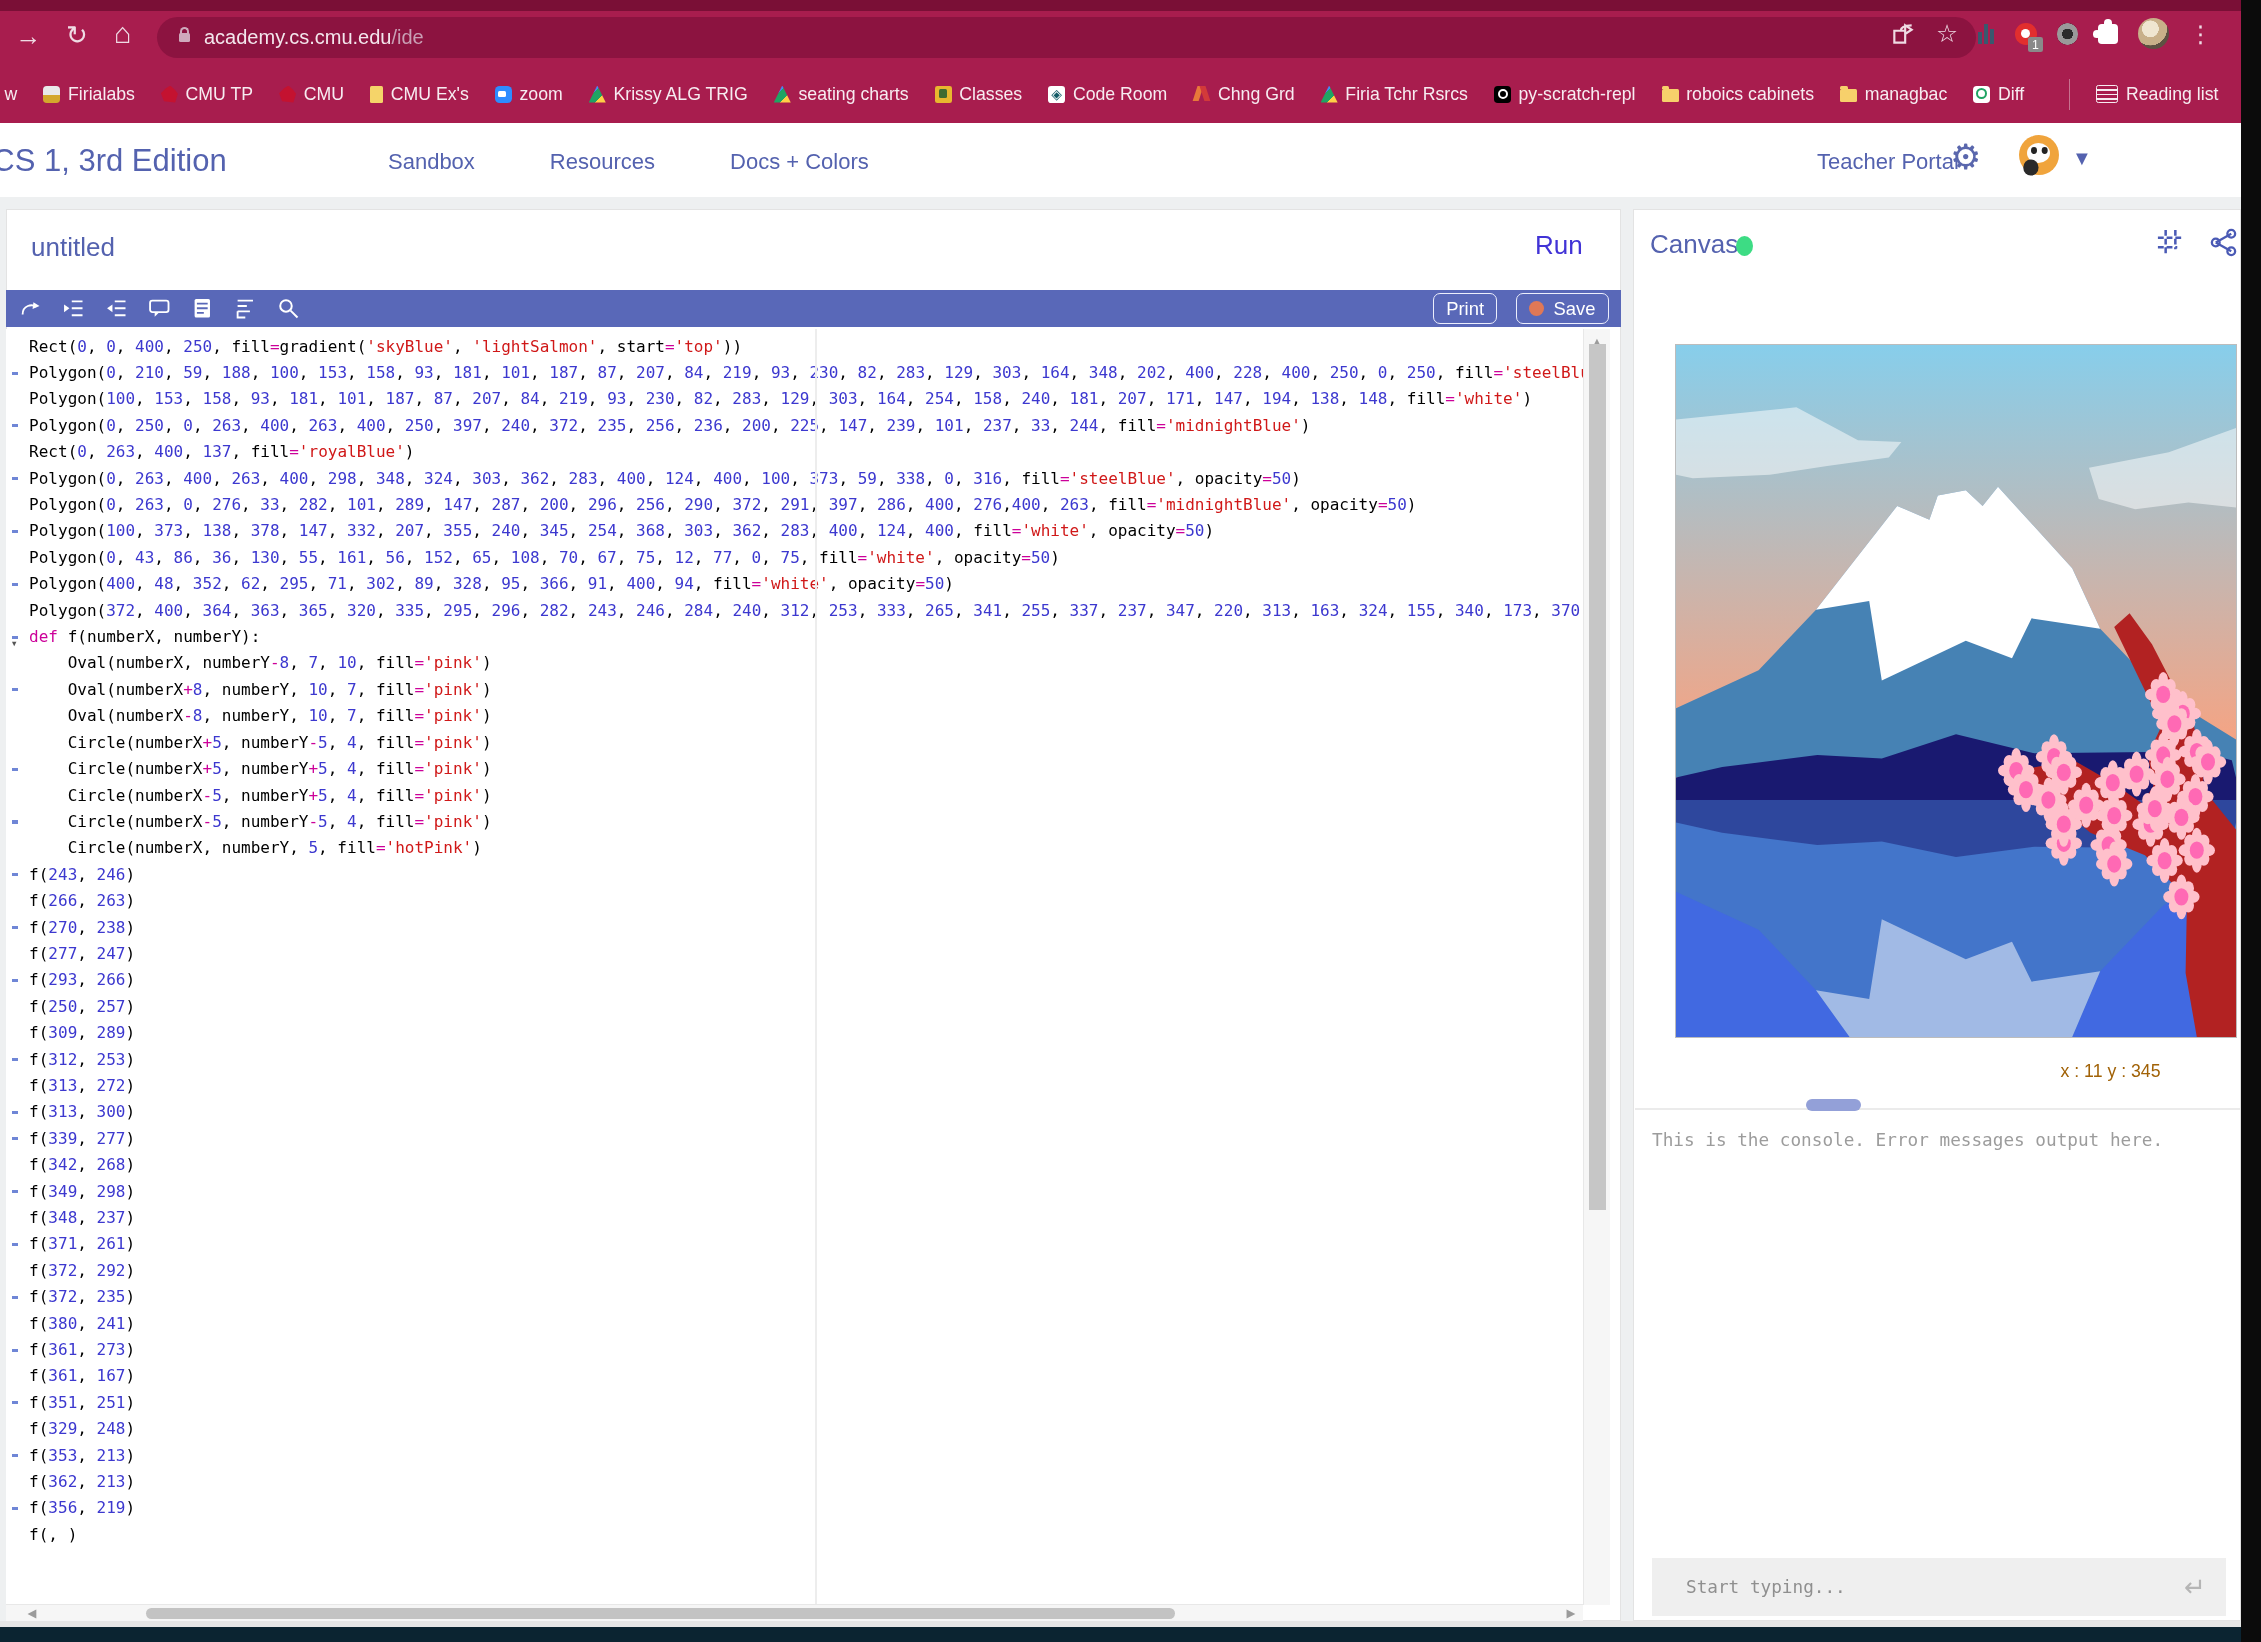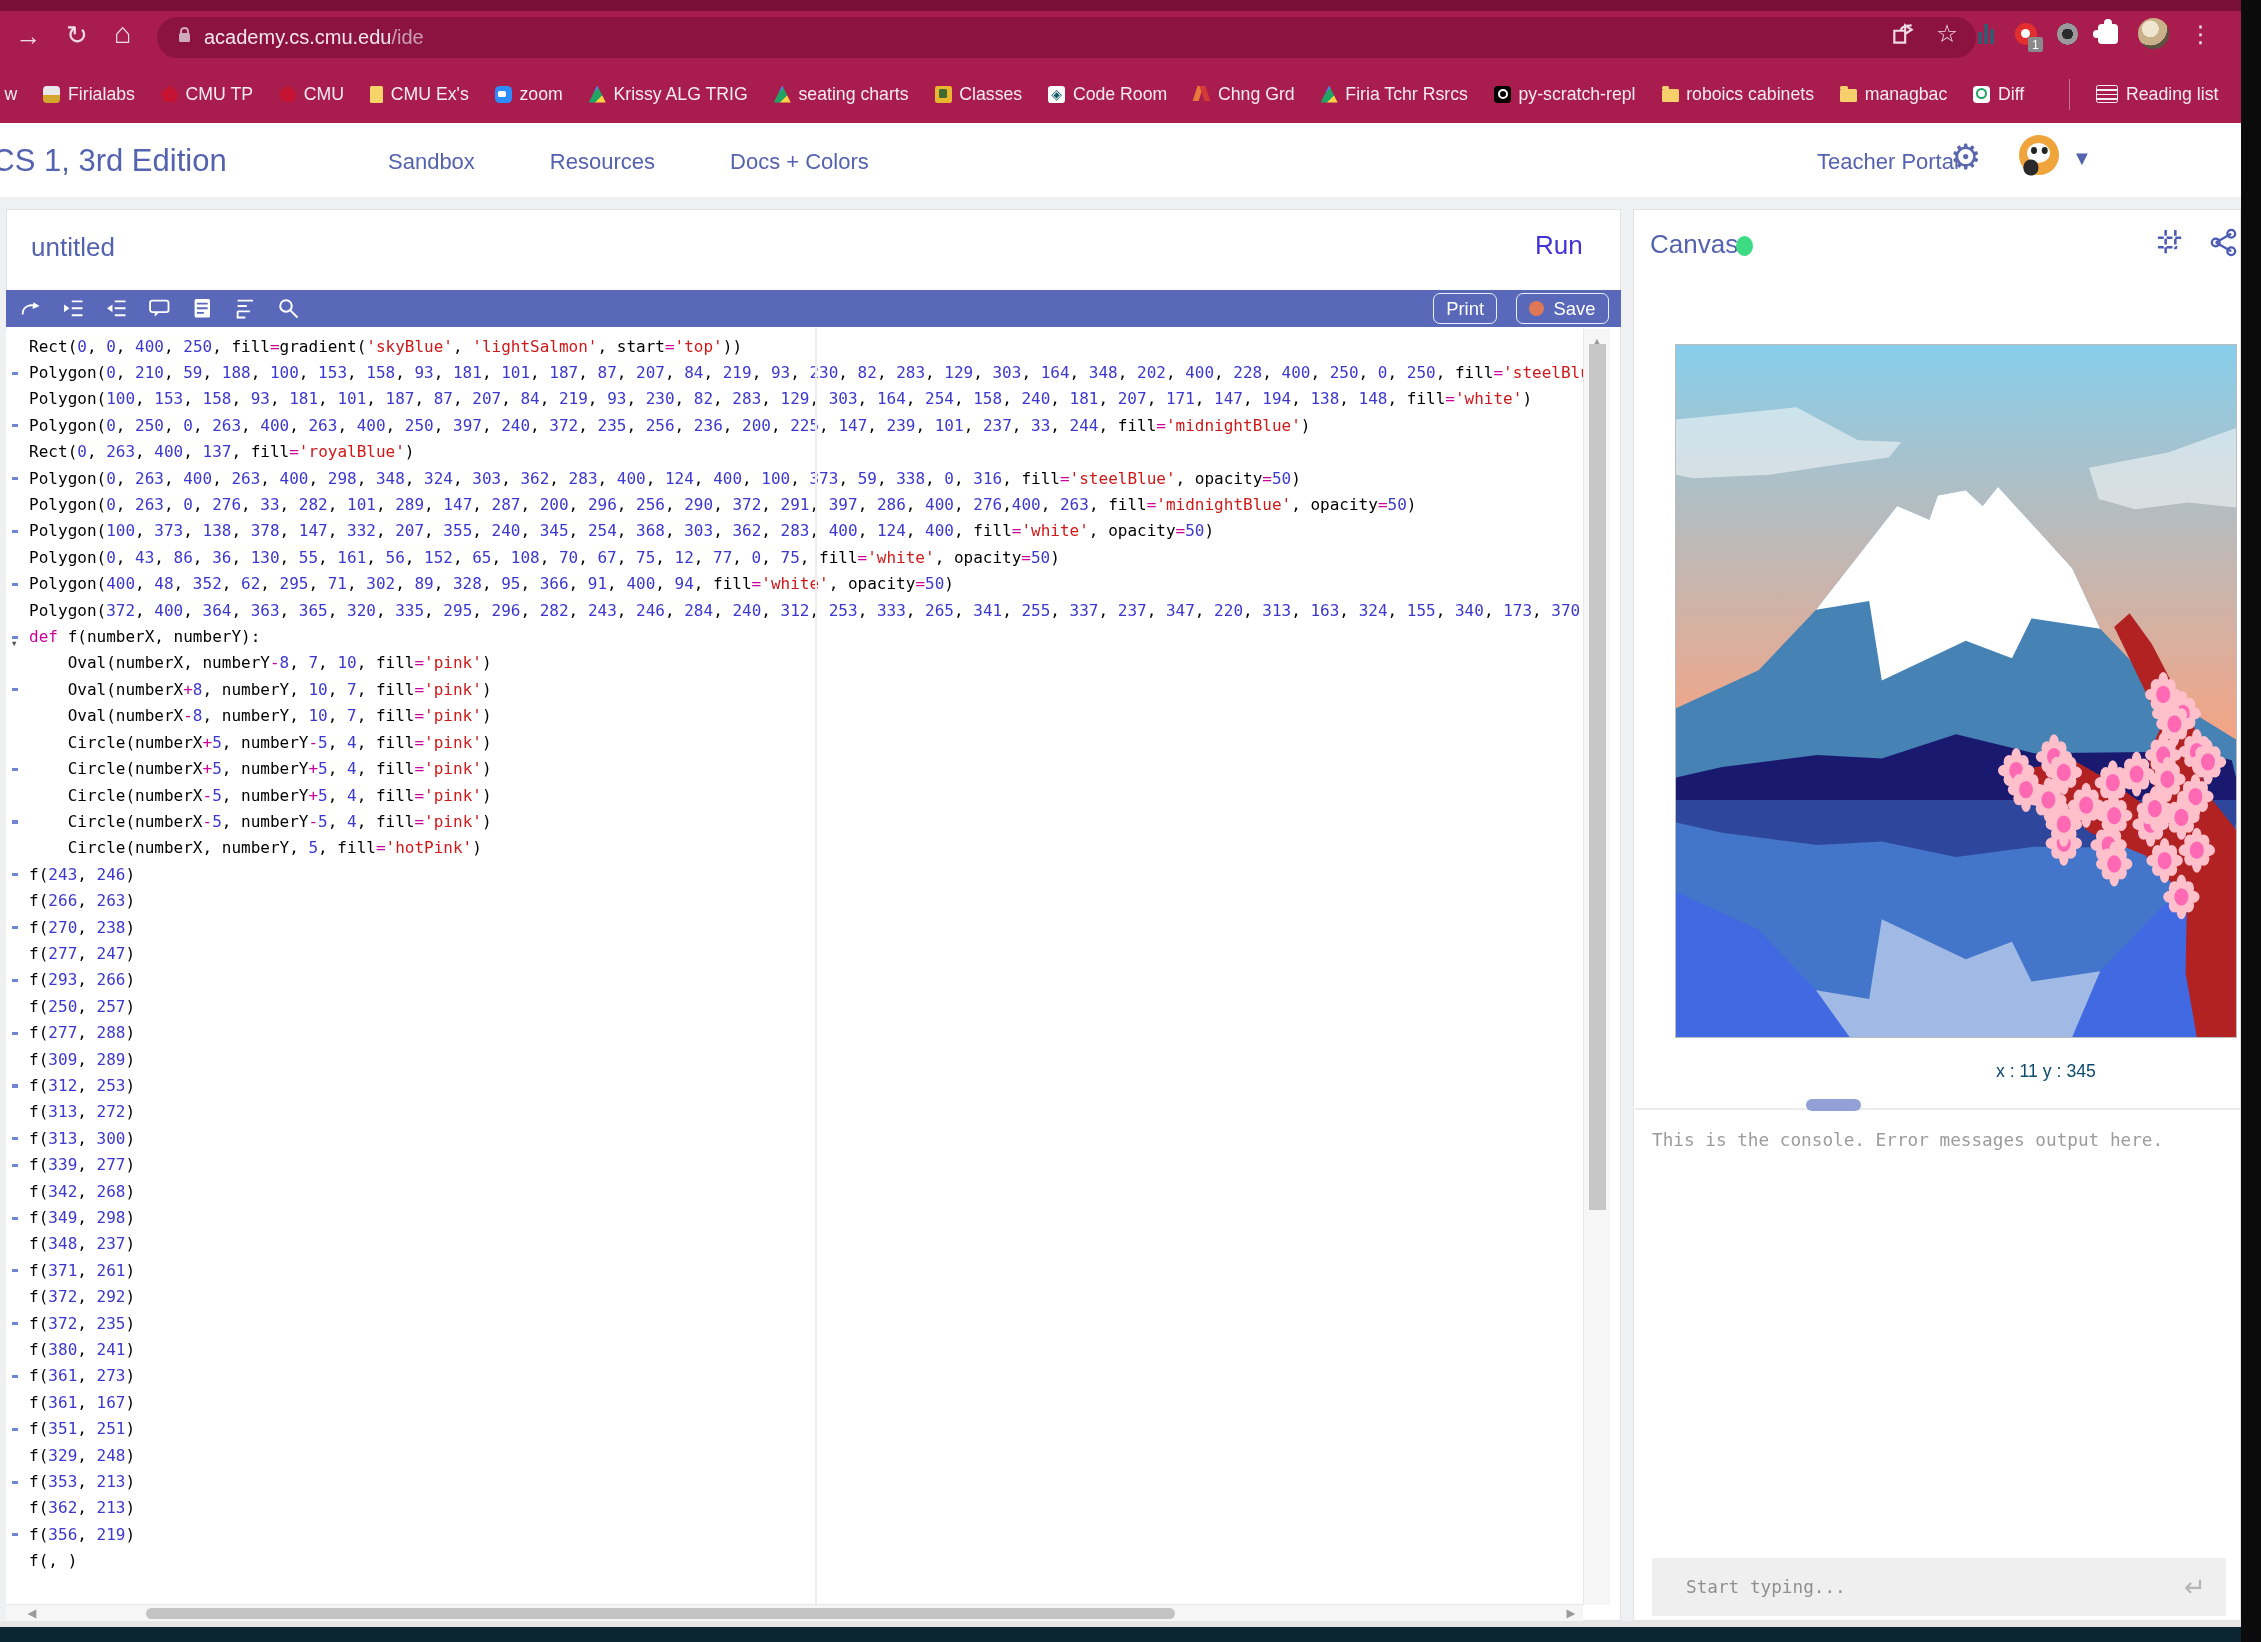--- a/index.html
+++ b/index.html
@@ -100,21 +100,21 @@
   #hthumb{position:absolute;left:140px;top:3.1px;width:1029px;height:10.7px;background:#c3c3c3;border-radius:5.4px;}
   .h-arrow{position:absolute;top:0.8px;color:#9b9b9b;font-size:11.5px;}
 
   
   #cpanel{left:1633px;top:209px;width:608px;height:1412px;background:#fff;border:0.8px solid #e3e3e3;box-sizing:border-box;}
   #canvas-title{left:1650px;top:229px;font-size:26px;color:#5462af;}
   #status-dot{left:1736px;top:236px;width:17px;height:20px;border-radius:50%;background:#3ddc84;}
   #grid-ico{left:2155px;top:227px;}
   #share-ico{left:2208px;top:227px;}
   #cframe{left:1675px;top:344px;width:560px;height:692px;border:1.5px solid #bcbcbc;}
-  #coords{left:1996px;top:1061px;width:229px;text-align:left;font-size:17.7px;color:#0c4a6e;}
+  #coords{left:1996px;top:1061px;width:229px;text-align:center;font-size:17.7px;color:#a16207;}
   #cdivider{left:1635px;top:1108px;width:605px;height:1.5px;background:#ebebeb;}
   #cpill{left:1806px;top:1099px;width:55px;height:11.5px;border-radius:6.1px;background:#93a0d8;}
   #console-text{left:1652px;top:1130px;font-family:"DejaVu Sans Mono",monospace;font-size:17.7px;color:#9c9c9c;}
   #cinput{left:1652px;top:1558px;width:574px;height:58px;background:#efefef;border:none;outline:none;
           box-sizing:border-box;padding:0 69px 0 34px;font-family:"DejaVu Sans Mono",monospace;
           font-size:17.7px;color:#444;}
   #cinput::placeholder{color:#8f8f8f;}
   #enter-ico{left:2184px;top:1572px;font-size:26px;color:#b5b5b5;}
 
   
@@ -300,21 +300,20 @@
       <div class="code-line">    Circle(numberX<span class="tk-o">+</span><span class="tk-n">5</span>, numberY<span class="tk-o">+</span><span class="tk-n">5</span>, <span class="tk-n">4</span>, fill<span class="tk-o">=</span><span class="tk-s">'pink'</span>)<span class="gut" style="top:11.5px"></span></div>
       <div class="code-line">    Circle(numberX<span class="tk-o">-</span><span class="tk-n">5</span>, numberY<span class="tk-o">+</span><span class="tk-n">5</span>, <span class="tk-n">4</span>, fill<span class="tk-o">=</span><span class="tk-s">'pink'</span>)</div>
       <div class="code-line">    Circle(numberX<span class="tk-o">-</span><span class="tk-n">5</span>, numberY<span class="tk-o">-</span><span class="tk-n">5</span>, <span class="tk-n">4</span>, fill<span class="tk-o">=</span><span class="tk-s">'pink'</span>)<span class="gut" style="top:11.5px"></span></div>
       <div class="code-line">    Circle(numberX, numberY, <span class="tk-n">5</span>, fill<span class="tk-o">=</span><span class="tk-s">'hotPink'</span>)</div>
       <div class="code-line">f(<span class="tk-n">243</span>, <span class="tk-n">246</span>)<span class="gut" style="top:11.5px"></span></div>
       <div class="code-line">f(<span class="tk-n">266</span>, <span class="tk-n">263</span>)</div>
       <div class="code-line">f(<span class="tk-n">270</span>, <span class="tk-n">238</span>)<span class="gut" style="top:11.5px"></span></div>
       <div class="code-line">f(<span class="tk-n">277</span>, <span class="tk-n">247</span>)</div>
       <div class="code-line">f(<span class="tk-n">293</span>, <span class="tk-n">266</span>)<span class="gut" style="top:11.5px"></span></div>
       <div class="code-line">f(<span class="tk-n">250</span>, <span class="tk-n">257</span>)</div>
-      <div class="code-line">f(<span class="tk-n">277</span>, <span class="tk-n">288</span>)<span class="gut" style="top:11.5px"></span></div>
       <div class="code-line">f(<span class="tk-n">309</span>, <span class="tk-n">289</span>)</div>
       <div class="code-line">f(<span class="tk-n">312</span>, <span class="tk-n">253</span>)<span class="gut" style="top:11.5px"></span></div>
       <div class="code-line">f(<span class="tk-n">313</span>, <span class="tk-n">272</span>)</div>
       <div class="code-line">f(<span class="tk-n">313</span>, <span class="tk-n">300</span>)<span class="gut" style="top:11.5px"></span></div>
       <div class="code-line">f(<span class="tk-n">339</span>, <span class="tk-n">277</span>)<span class="gut" style="top:11.5px"></span></div>
       <div class="code-line">f(<span class="tk-n">342</span>, <span class="tk-n">268</span>)</div>
       <div class="code-line">f(<span class="tk-n">349</span>, <span class="tk-n">298</span>)<span class="gut" style="top:11.5px"></span></div>
       <div class="code-line">f(<span class="tk-n">348</span>, <span class="tk-n">237</span>)</div>
       <div class="code-line">f(<span class="tk-n">371</span>, <span class="tk-n">261</span>)<span class="gut" style="top:11.5px"></span></div>
       <div class="code-line">f(<span class="tk-n">372</span>, <span class="tk-n">292</span>)</div>

